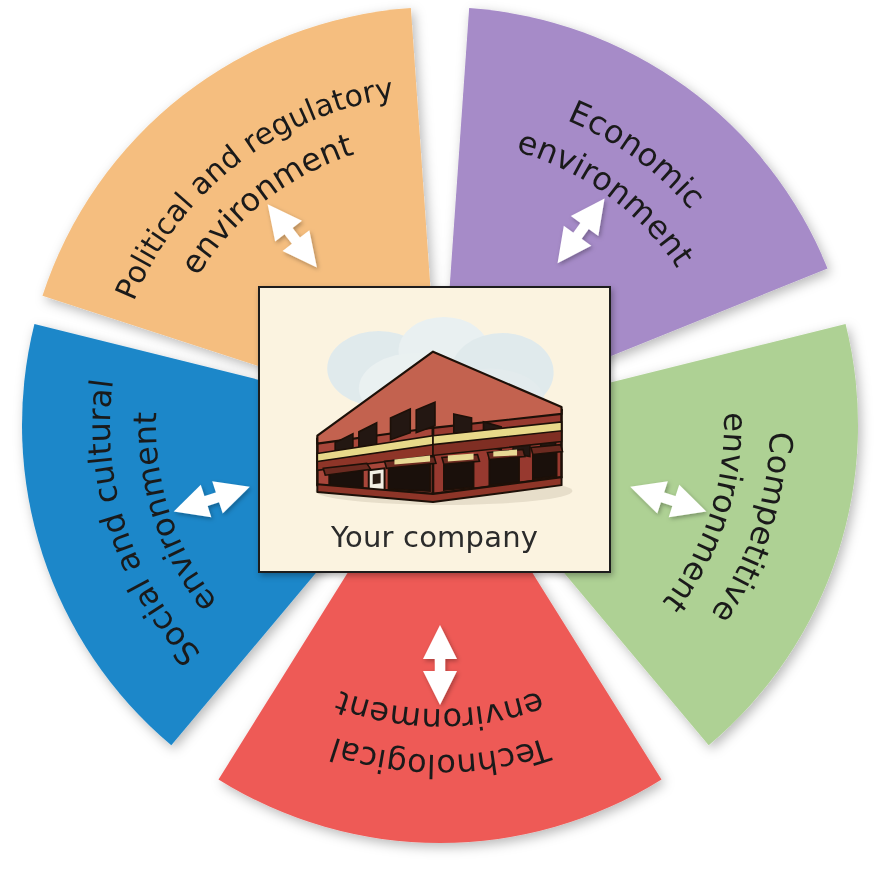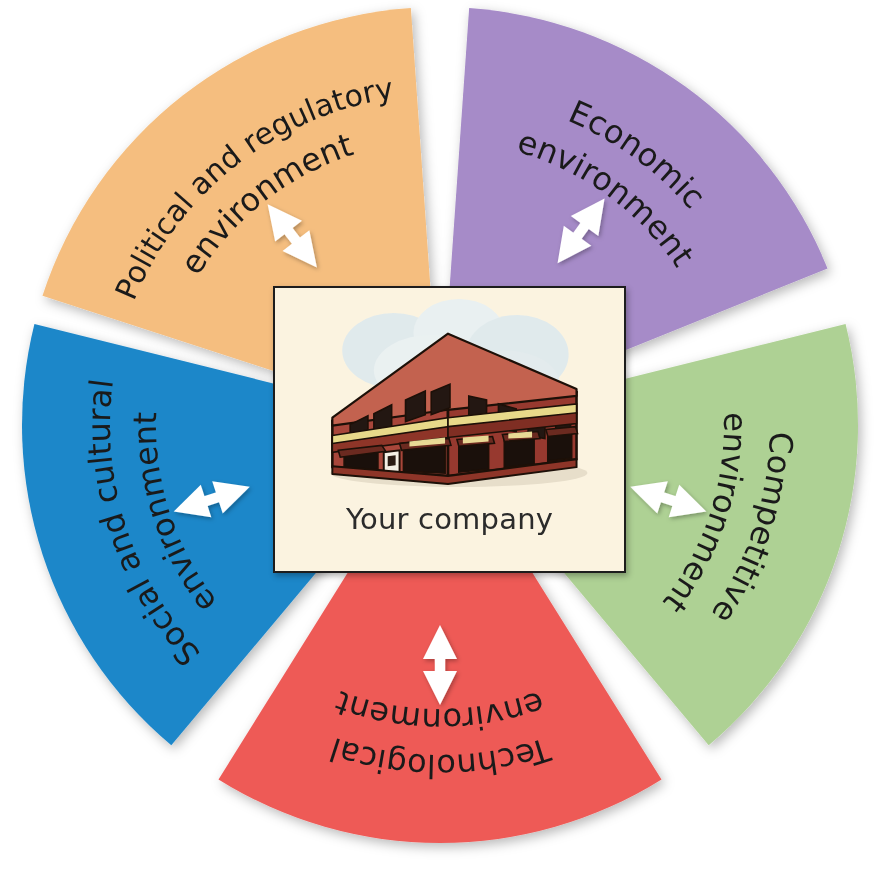--- a/index.html
+++ b/index.html
@@ -12,21 +12,21 @@
   svg#wheel{position:absolute;left:0;top:0;width:880px;height:879px;display:block;}
 
   .center-card{
     position:absolute;
     left:258px;top:286px;width:353px;height:287px;
     background:#FBF3E0;
     border:2px solid #1d1d1d;
     box-sizing:border-box;
     box-shadow:2px 3px 6px rgba(0,0,0,0.30);
     z-index:5;
-    display:flex;flex-direction:column;align-items:center;justify-content:flex-start;margin-left:15px;
+    display:flex;flex-direction:column;align-items:center;justify-content:center;
   }
   .card-illus{
     width:100%;height:208px;position:relative;overflow:hidden;
   }
   .card-illus svg{position:absolute;left:0;top:0;width:100%;height:100%;}
   .card-caption{
     font-size:29px;color:#2b2b2b;letter-spacing:0.2px;
     font-family:"DejaVu Sans","Liberation Sans",sans-serif;
     text-align:center;width:100%;
     margin-top:6px;

